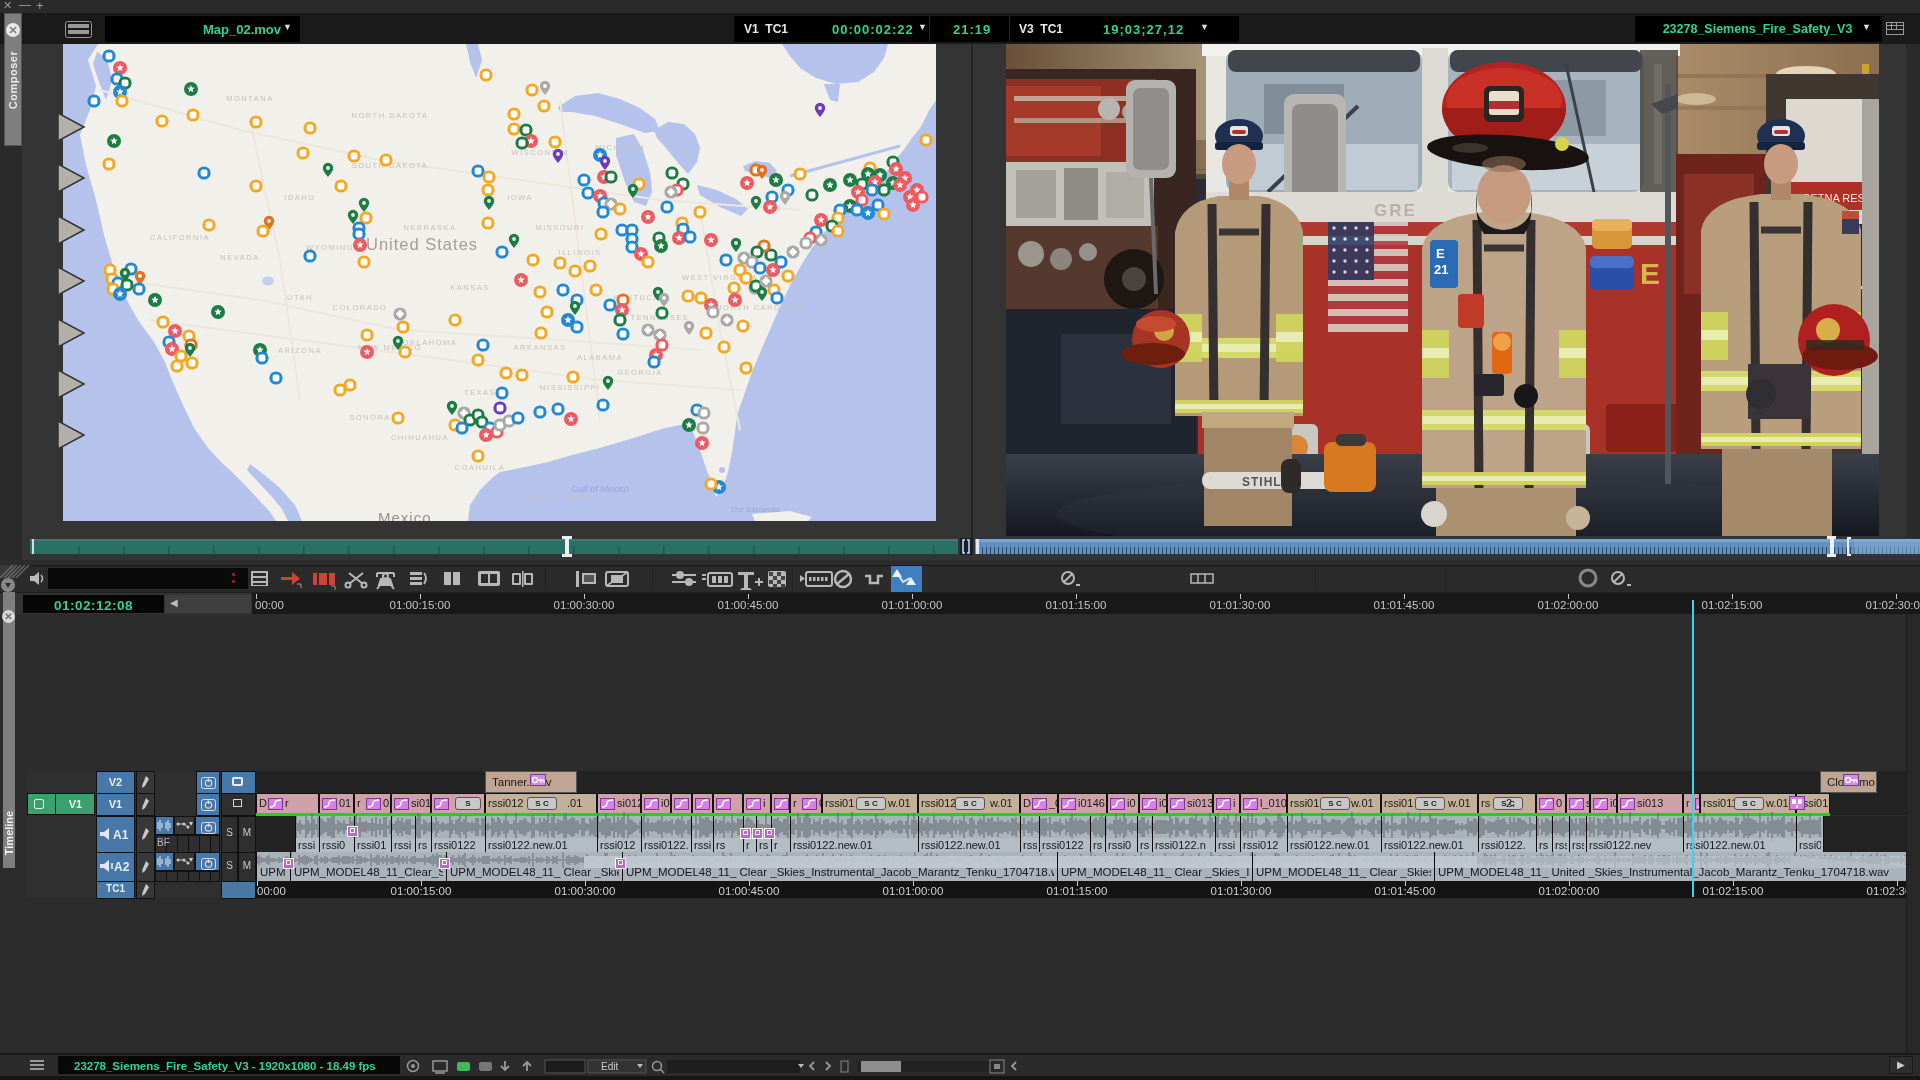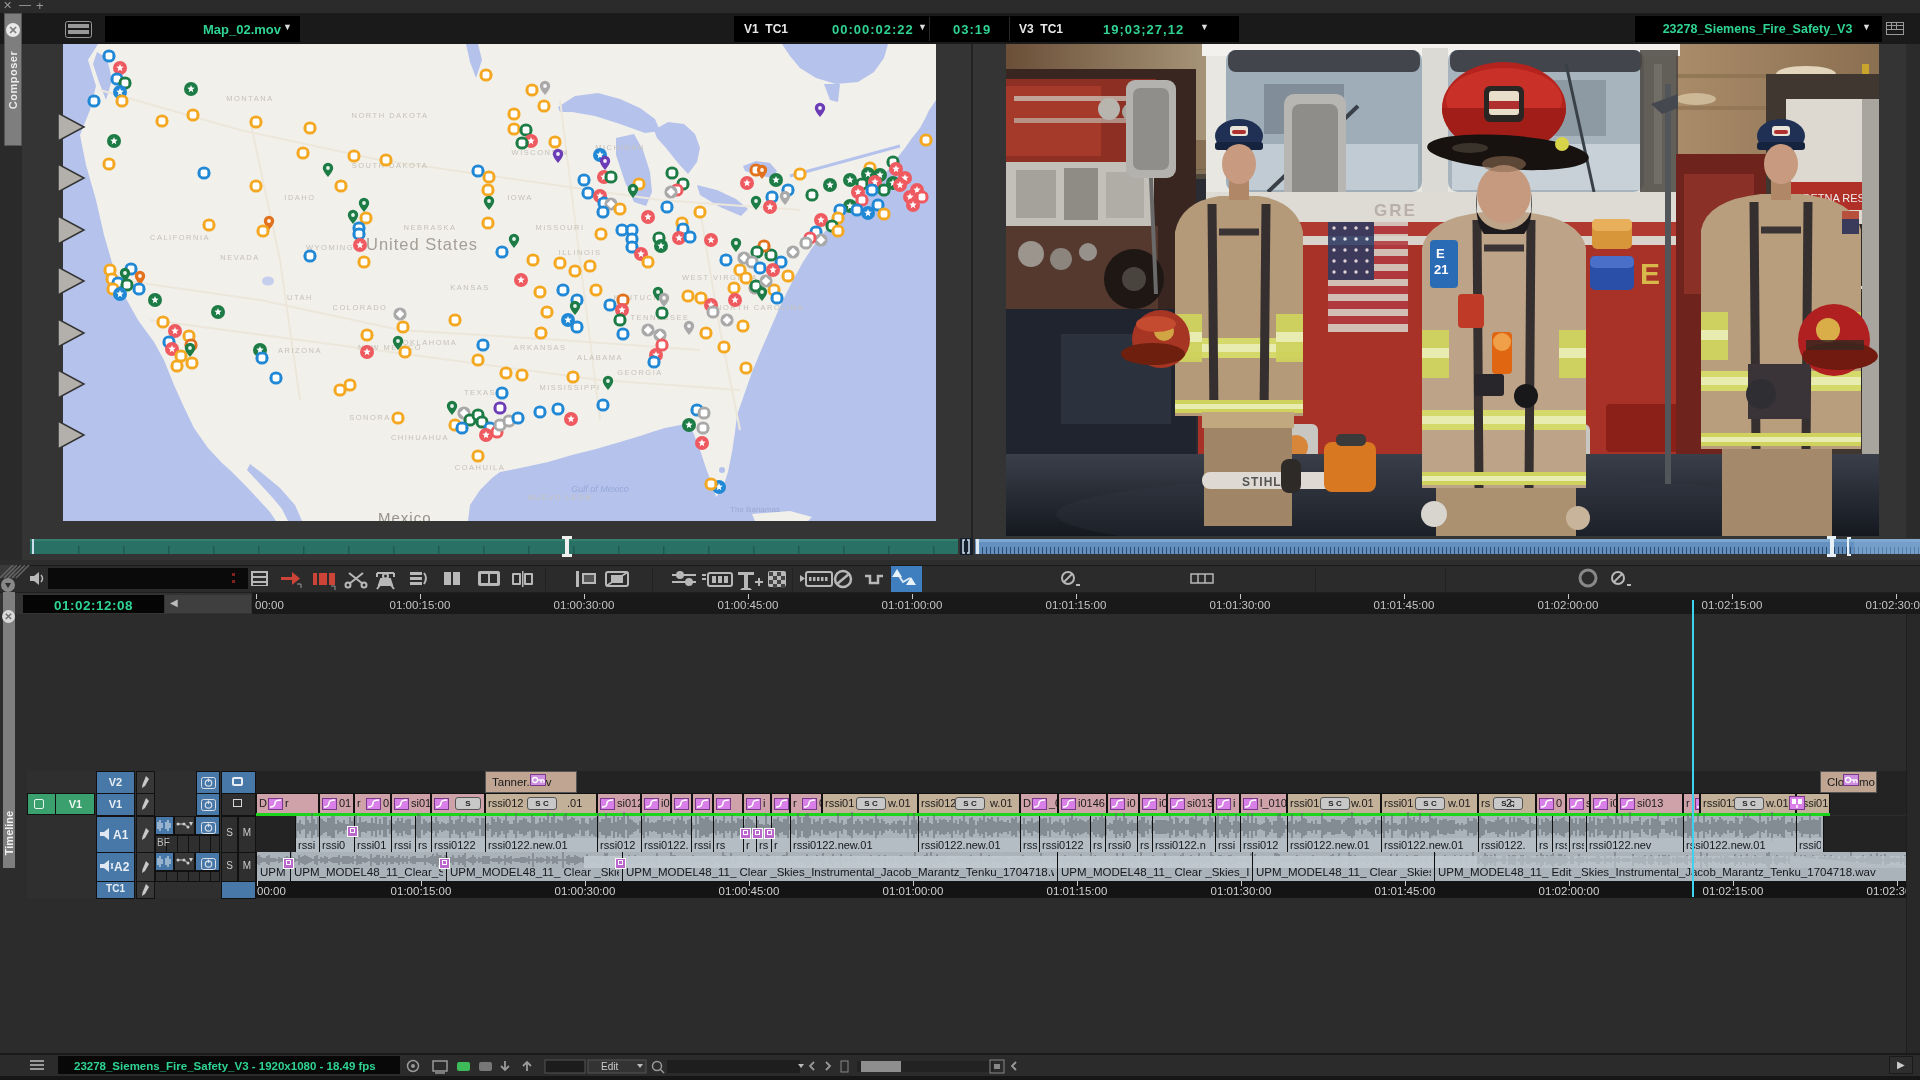--- a/index.html
+++ b/index.html
@@ -21,21 +21,21 @@
       <rect x="3" y="9" width="21" height="4" fill="#999"></rect>
     </svg>
 <div class="abs" style="left:105px;top:2px;width:195px;height:26px;background:#000;"></div>
 <div class="abs grn" style="left:182px;top:8px;width:120px;text-align:center;font-size:13px;font-weight:bold;">Map_02.mov</div>
 <div class="abs" style="left:283px;top:8px;color:#ddd;font-size:9px;">▼</div>
 <div class="abs" style="left:734px;top:2px;width:505px;height:26px;background:#000;"></div>
 <div class="abs" style="left:744px;top:8px;color:#e8e8e8;font-size:12px;font-weight:bold;">V1&nbsp; TC1</div>
 <div class="abs grn" style="left:832px;top:8px;font-size:13px;font-weight:bold;letter-spacing:1px;">00:00:02:22</div>
 <div class="abs" style="left:918px;top:8px;color:#ddd;font-size:9px;">▼</div>
 <div class="abs" style="left:929px;top:3px;width:1px;height:24px;background:#2a2a2a;"></div>
-<div class="abs grn" style="left:953px;top:8px;font-size:13px;font-weight:bold;letter-spacing:1px;">03:19</div>
+<div class="abs grn" style="left:953px;top:8px;font-size:13px;font-weight:bold;letter-spacing:1px;">21:19</div>
 <div class="abs" style="left:1009px;top:3px;width:1px;height:24px;background:#2a2a2a;"></div>
 <div class="abs" style="left:1019px;top:8px;color:#e8e8e8;font-size:12px;font-weight:bold;">V3&nbsp; TC1</div>
 <div class="abs grn" style="left:1103px;top:8px;font-size:13px;font-weight:bold;letter-spacing:1px;">19;03;27,12</div>
 <div class="abs" style="left:1200px;top:8px;color:#ddd;font-size:9px;">▼</div>
 <div class="abs" style="left:1635px;top:2px;width:247px;height:26px;background:#000;"></div>
 <div class="abs grn" style="left:1660px;top:8px;width:195px;text-align:center;font-size:12.5px;font-weight:bold;">23278_Siemens_Fire_Safety_V3</div>
 <div class="abs" style="left:1862px;top:8px;color:#ddd;font-size:9px;">▼</div>
 <div class="abs" style="left:1886px;top:8px;width:18px;height:13px;border:1px solid #999;">
       <div style="display:flex;height:3px;border-bottom:1px solid #999;">
         <div style="width:5px;border-right:1px solid #999;"></div>
@@ -3371,21 +3371,21 @@
 <div class="abs" style="left:294px;top:866px;width:149px;overflow:hidden;white-space:nowrap;color:#14181c;font-size:11.5px;">UPM_MODEL48_11_Clear_S</div>
 <div class="abs" style="left:446px;top:852px;width:1px;height:29px;background:#0e0e0e;"></div>
 <div class="abs" style="left:450px;top:866px;width:169px;overflow:hidden;white-space:nowrap;color:#14181c;font-size:11.5px;">UPM_MODEL48_11_ Clear _Skies</div>
 <div class="abs" style="left:622px;top:852px;width:1px;height:29px;background:#0e0e0e;"></div>
 <div class="abs" style="left:626px;top:866px;width:428px;overflow:hidden;white-space:nowrap;color:#14181c;font-size:11.5px;">UPM_MODEL48_11_ Clear _Skies_Instrumental_Jacob_Marantz_Tenku_1704718.w</div>
 <div class="abs" style="left:1057px;top:852px;width:1px;height:29px;background:#0e0e0e;"></div>
 <div class="abs" style="left:1061px;top:866px;width:188px;overflow:hidden;white-space:nowrap;color:#14181c;font-size:11.5px;">UPM_MODEL48_11_ Clear _Skies_In</div>
 <div class="abs" style="left:1252px;top:852px;width:1px;height:29px;background:#0e0e0e;"></div>
 <div class="abs" style="left:1256px;top:866px;width:175px;overflow:hidden;white-space:nowrap;color:#14181c;font-size:11.5px;">UPM_MODEL48_11_ Clear _Skies</div>
 <div class="abs" style="left:1434px;top:852px;width:1px;height:29px;background:#0e0e0e;"></div>
-<div class="abs" style="left:1438px;top:866px;width:466px;overflow:hidden;white-space:nowrap;color:#14181c;font-size:11.5px;">UPM_MODEL48_11_ Edit _Skies_Instrumental_Jacob_Marantz_Tenku_1704718.wav</div>
+<div class="abs" style="left:1438px;top:866px;width:466px;overflow:hidden;white-space:nowrap;color:#14181c;font-size:11.5px;">UPM_MODEL48_11_ United _Skies_Instrumental_Jacob_Marantz_Tenku_1704718.wav</div>
 <div class="abs" style="left:1906px;top:852px;width:1px;height:29px;background:#0e0e0e;"></div>
 <div class="abs" style="left:283px;top:858px;width:11px;height:11px;background:#bb66cc;border:1px solid #fff;"></div>
 <div class="abs" style="left:286px;top:860px;width:5px;height:5px;border:1px solid #fff;"></div>
 <div class="abs" style="left:439px;top:858px;width:11px;height:11px;background:#bb66cc;border:1px solid #fff;"></div>
 <div class="abs" style="left:442px;top:860px;width:5px;height:5px;border:1px solid #fff;"></div>
 <div class="abs" style="left:615px;top:858px;width:11px;height:11px;background:#bb66cc;border:1px solid #fff;"></div>
 <div class="abs" style="left:618px;top:860px;width:5px;height:5px;border:1px solid #fff;"></div>
 <div class="abs" style="left:347px;top:826px;width:11px;height:11px;background:#bb66cc;border:1px solid #fff;"></div>
 <div class="abs" style="left:350px;top:828px;width:5px;height:5px;border:1px solid #fff;"></div>
 <div class="abs" style="left:740px;top:828px;width:11px;height:11px;background:#bb66cc;border:1px solid #fff;"></div>

